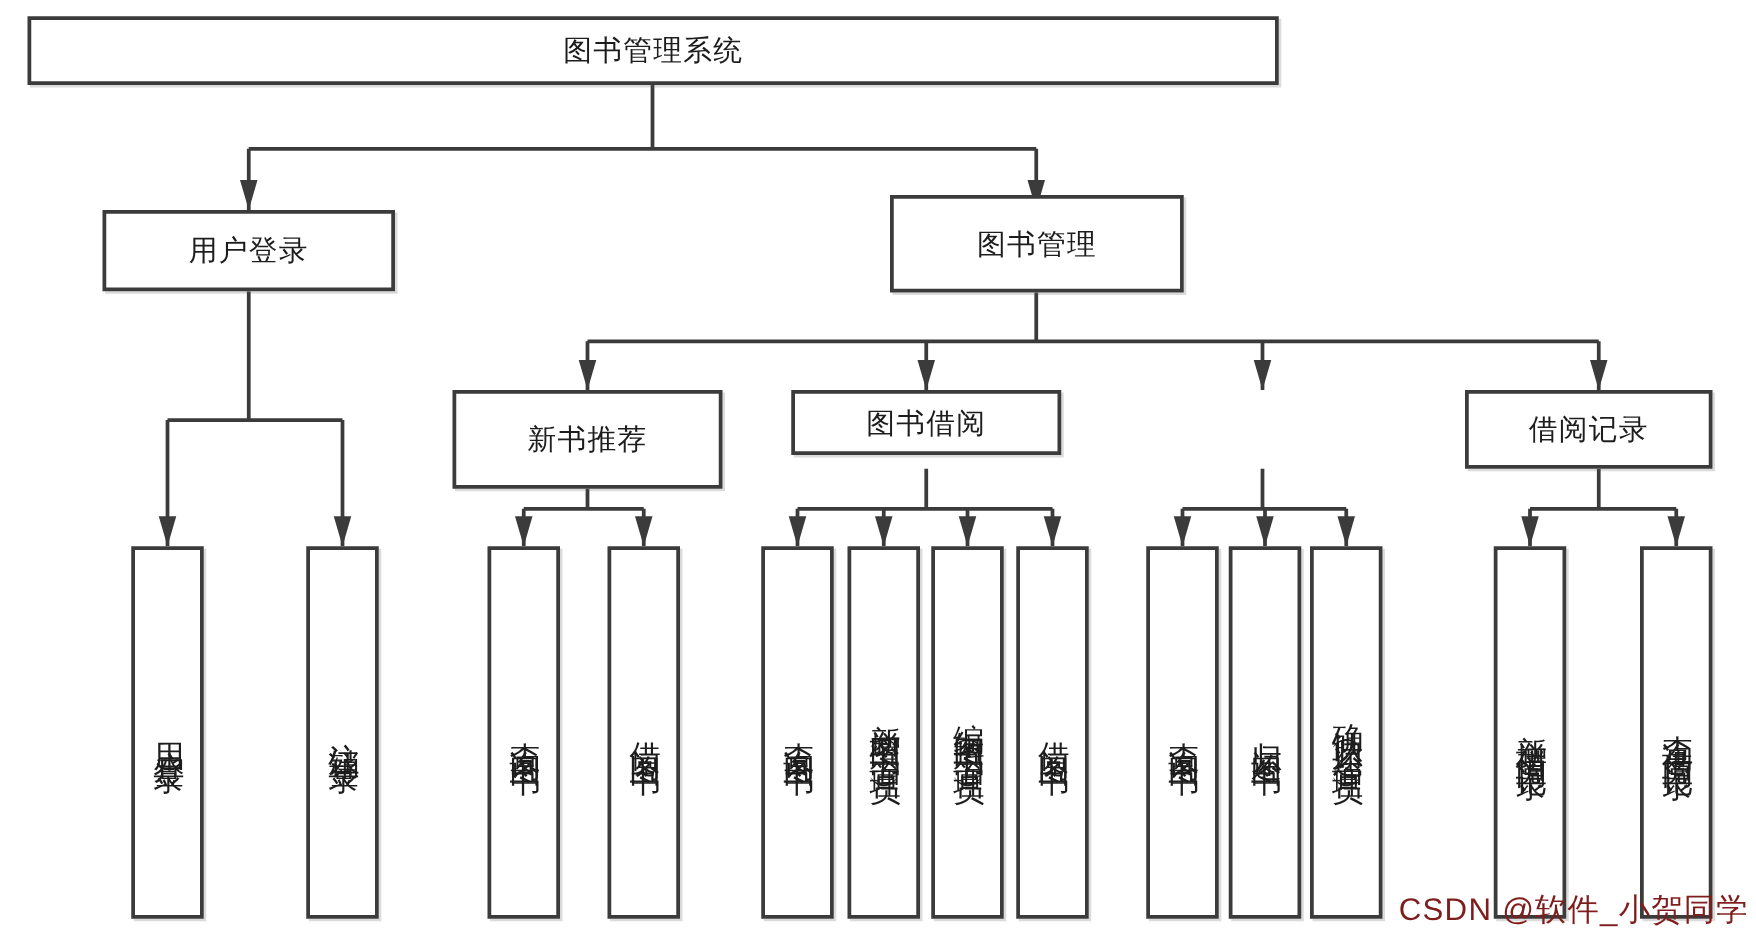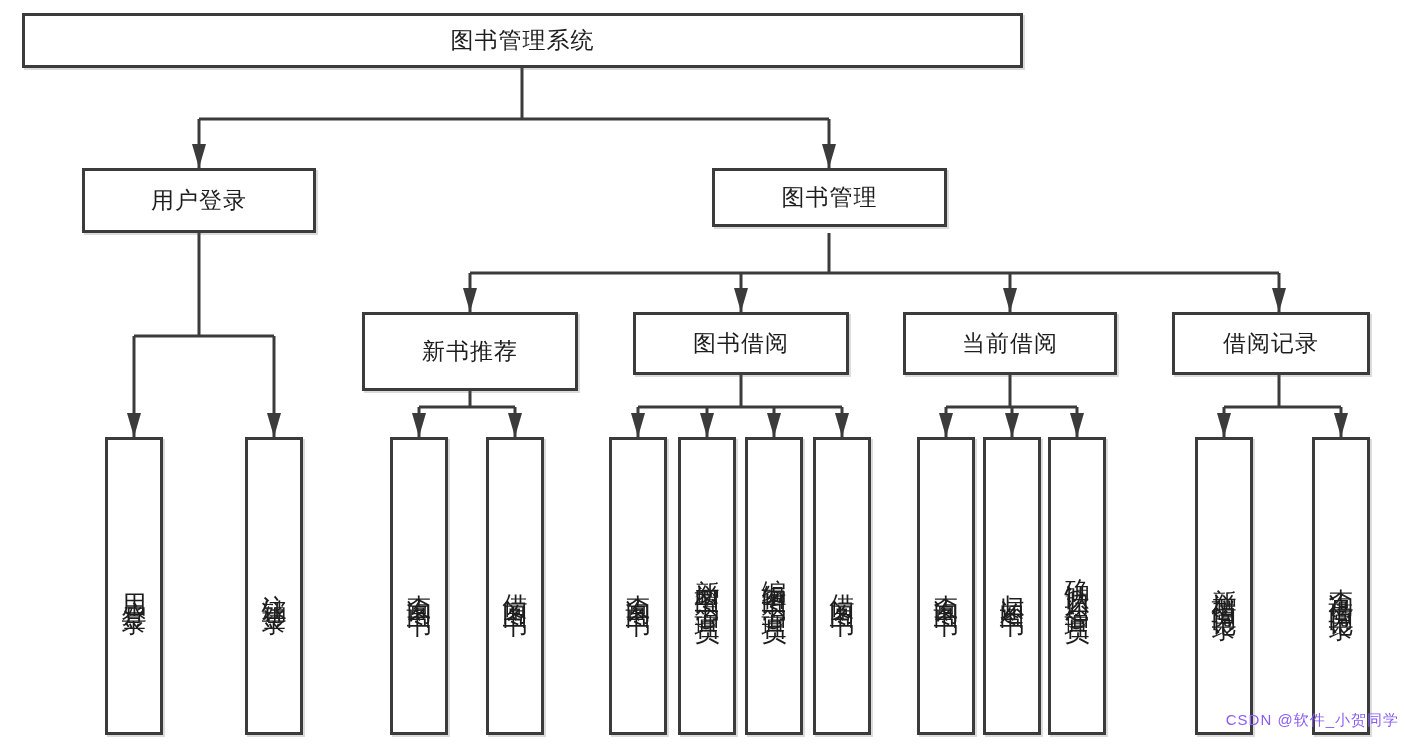--- a/index.html
+++ b/index.html
@@ -14,21 +14,21 @@
     display:flex;align-items:center;justify-content:center;
     box-shadow:2px 2px 0 rgba(90,90,90,0.22);
   }
   .box.h span{font-size:23px;letter-spacing:1px;white-space:nowrap;}
   .box.v span{
     writing-mode:vertical-rl;text-orientation:mixed;
     font-size:25px;letter-spacing:6px;line-height:1;white-space:nowrap;
   }
   .watermark{
     position:absolute;z-index:5;right:6px;top:711px;
-    font-size:15px;color:#8b5cf6;letter-spacing:1px;white-space:nowrap;
+    font-size:25px;color:#7f1d1d;letter-spacing:1px;white-space:nowrap;
   }
 </style>
 </head>
 <body>
 
 <div class="stage">
 
   <svg class="wires" width="1405" height="747" viewBox="0 0 1405 747">
     <defs>
       <marker id="arr" viewBox="0 0 26 16" refX="25" refY="8" markerWidth="26" markerHeight="16" markerUnits="userSpaceOnUse" orient="auto">
@@ -72,32 +72,29 @@
     </g>
   </svg>
 
   <div class="box h" style="left:22px;top:13px;width:1001px;height:55px">
     <span>图书管理系统</span>
   </div>
 
   <div class="box h" style="left:82px;top:168px;width:234px;height:65px">
     <span>用户登录</span>
   </div>
-  <div class="box h" style="left:712px;top:168px;width:235px;height:59px">
+  <div class="box h" style="left:712px;top:156px;width:235px;height:78px">
     <span>图书管理</span>
   </div>
 
   <div class="box h" style="left:362px;top:312px;width:216px;height:79px">
     <span>新书推荐</span>
   </div>
-  <div class="box h" style="left:633px;top:312px;width:216px;height:63px">
+  <div class="box h" style="left:633px;top:312px;width:216px;height:52px">
     <span>图书借阅</span>
-  </div>
-  <div class="box h" style="left:903px;top:312px;width:214px;height:63px">
-    <span>当前借阅</span>
   </div>
   <div class="box h" style="left:1172px;top:312px;width:198px;height:63px">
     <span>借阅记录</span>
   </div>
 
   <div class="box v" style="left:105px;top:437px;width:58px;height:298px">
     <span>用户登录</span>
   </div>
   <div class="box v" style="left:245px;top:437px;width:58px;height:298px">
     <span>注销登录</span>

